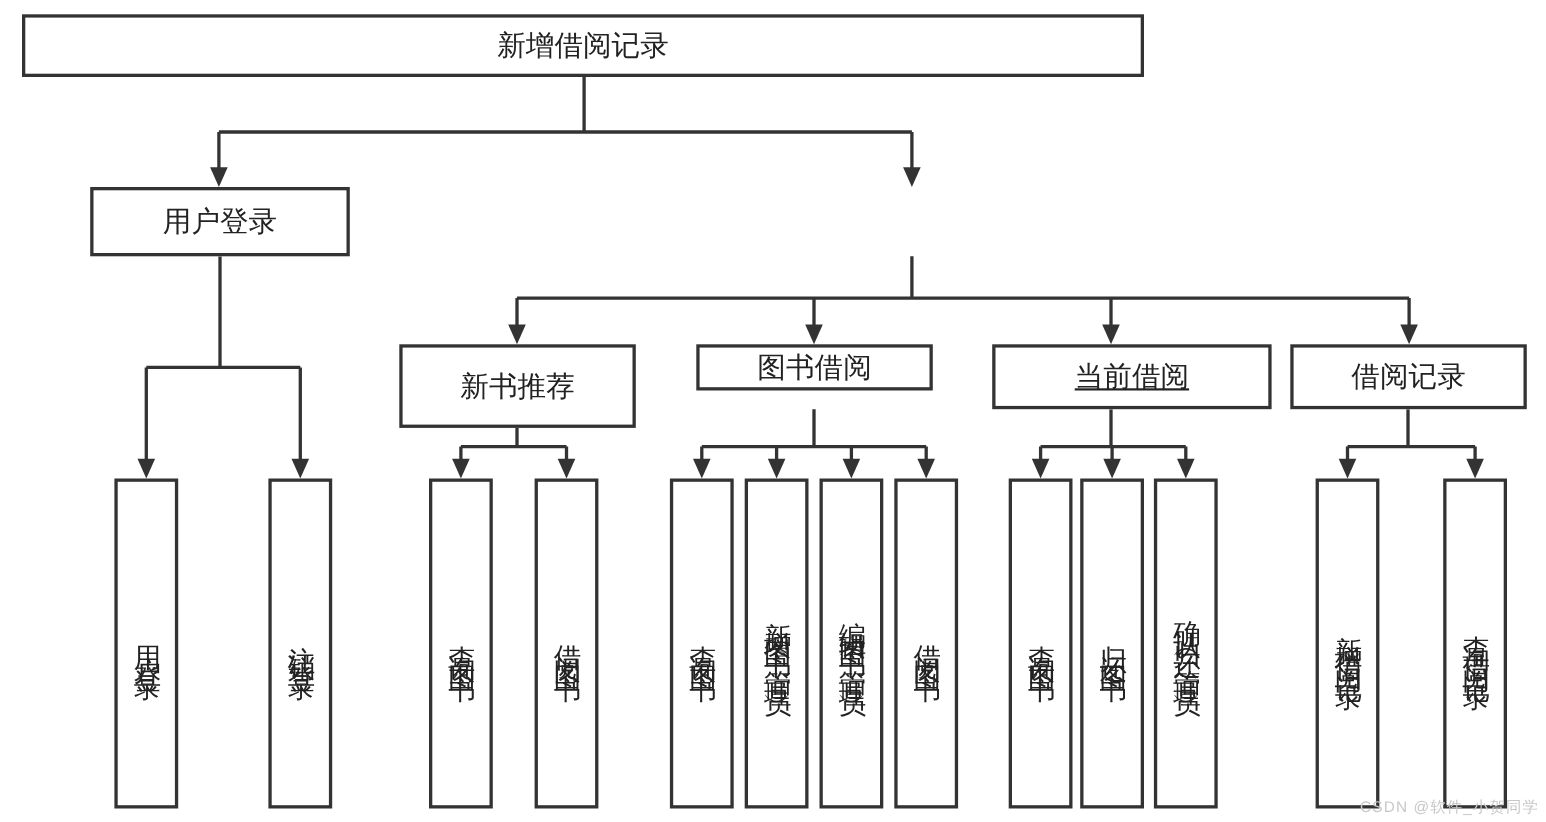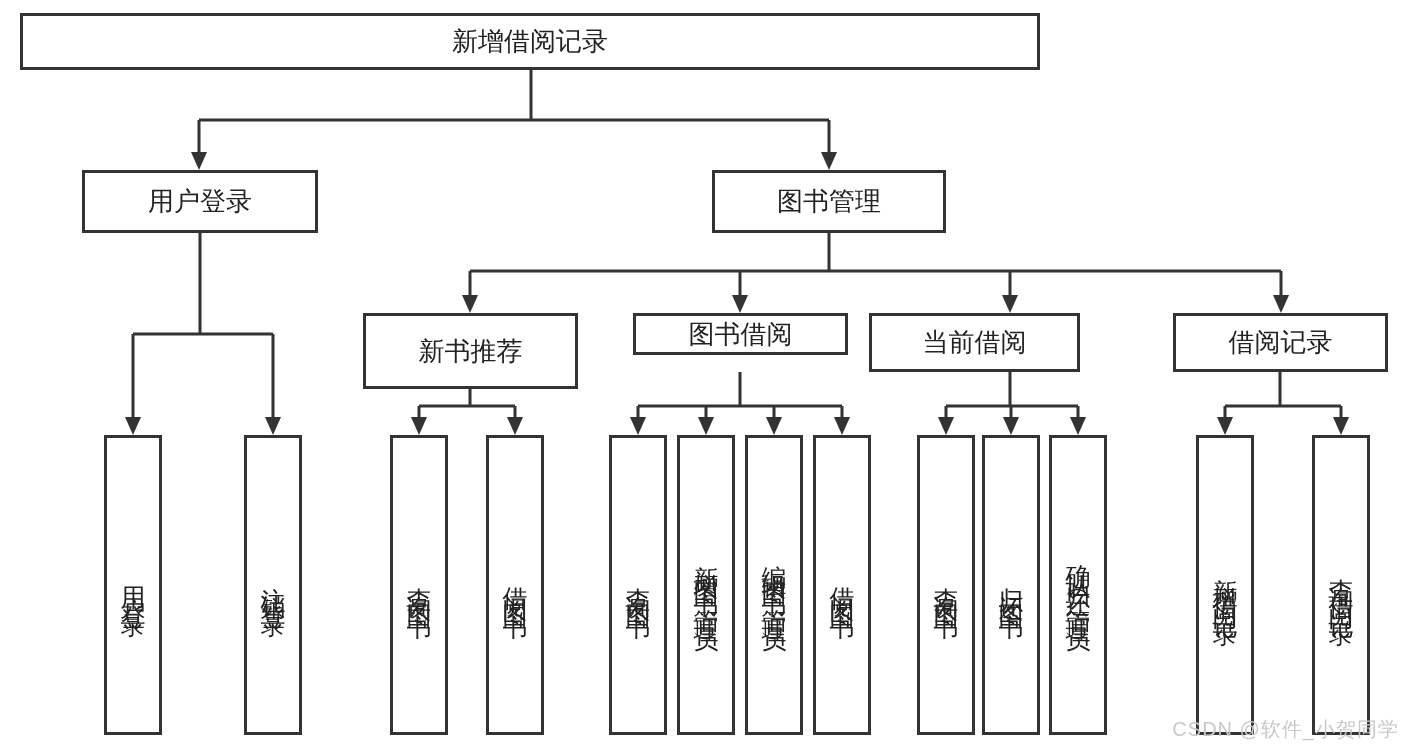--- a/index.html
+++ b/index.html
@@ -6,21 +6,21 @@
   body{font-family:"Liberation Sans",sans-serif;}
   .canvas{position:relative;width:1405px;height:747px;background:var(--background,#ffffff);overflow:hidden;}
   .connectors{position:absolute;left:0;top:0;width:1405px;height:747px;}
   .connectors path{stroke:var(--line,#333333);stroke-width:3;fill:none;}
   .connectors polygon{fill:var(--line,#333333);stroke:none;}
   .node{position:absolute;box-sizing:border-box;background:var(--box-bg,#ffffff);
         border:3px solid var(--line,#333333);display:flex;align-items:center;justify-content:center;
         color:var(--text,#222222);font-size:26px;white-space:nowrap;}
   .leaf span{writing-mode:vertical-rl;text-orientation:mixed;letter-spacing:9px;
         font-size:25px;line-height:1;}
-  .watermark{position:absolute;right:6px;bottom:4px;font-size:20px;letter-spacing:1px;
+  .watermark{position:absolute;right:6px;bottom:4px;font-size:14px;letter-spacing:1px;
         color:var(--watermark,#c8c8c8);}
 </style>
 </head>
 <body>
 
 <div class="canvas">
 
   <svg class="connectors" viewBox="0 0 1405 747" xmlns="http://www.w3.org/2000/svg">
     <g>
       <path d="M531 70 V120 M199 120 H829 M199 120 V154 M829 120 V154"></path>
@@ -60,25 +60,24 @@
     <g>
       <path d="M1280 372 V406 M1225 406 H1341 M1225 406 V419 M1341 406 V419"></path>
       <polygon points="1217,417 1233,417 1225,435"></polygon>
       <polygon points="1333,417 1349,417 1341,435"></polygon>
     </g>
   </svg>
 
   <div class="node" style="left:20px;top:13px;width:1020px;height:57px;">新增借阅记录</div>
 
   <div class="node" style="left:82px;top:170px;width:236px;height:63px;">用户登录</div>
-  <div class="node" style="left:712px;top:170px;width:234px;height:63px;">图书管理</div>
 
   <div class="node" style="left:363px;top:313px;width:215px;height:76px;">新书推荐</div>
   <div class="node" style="left:633px;top:313px;width:215px;height:42px;">图书借阅</div>
-  <div class="node" style="left:869px;top:313px;width:211px;height:59px;">当前借阅</div>
+  <div class="node" style="left:902px;top:313px;width:254px;height:59px;text-decoration:underline;">当前借阅</div>
   <div class="node" style="left:1173px;top:313px;width:215px;height:59px;">借阅记录</div>
 
   <div class="node leaf" style="left:104px;top:435px;width:58px;height:300px;">
     <span>用户登录</span>
   </div>
   <div class="node leaf" style="left:244px;top:435px;width:58px;height:300px;">
     <span>注销登录</span>
   </div>
   <div class="node leaf" style="left:390px;top:435px;width:58px;height:300px;">
     <span>查询图书</span>

